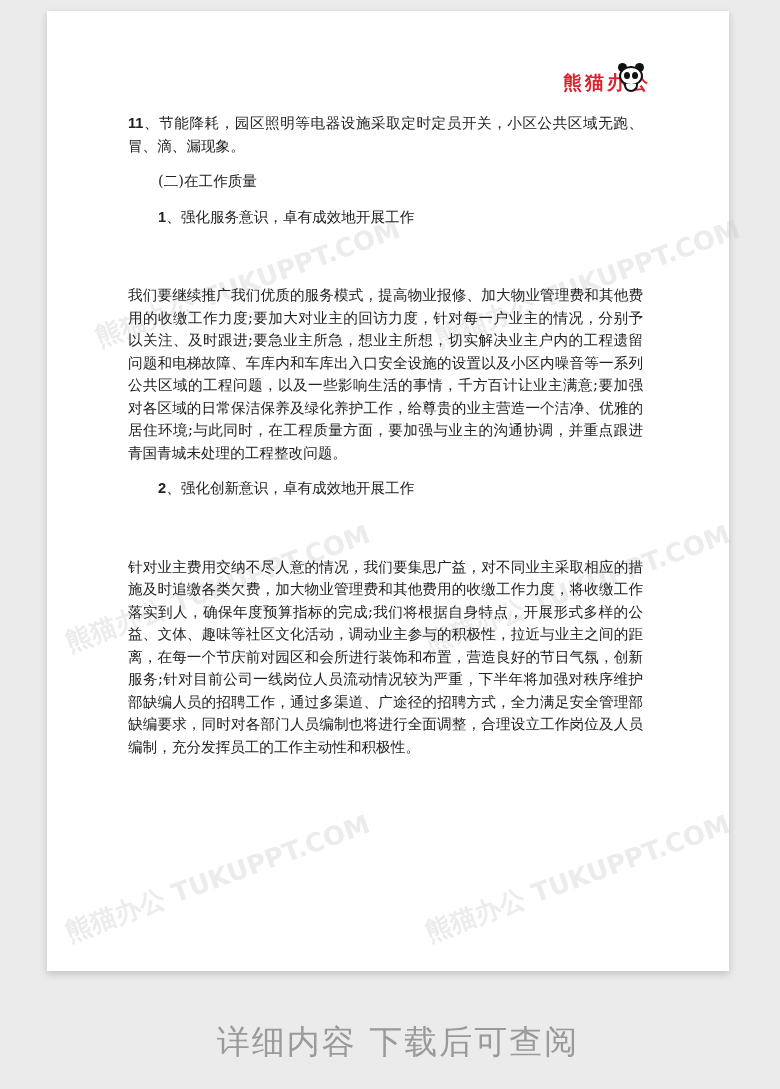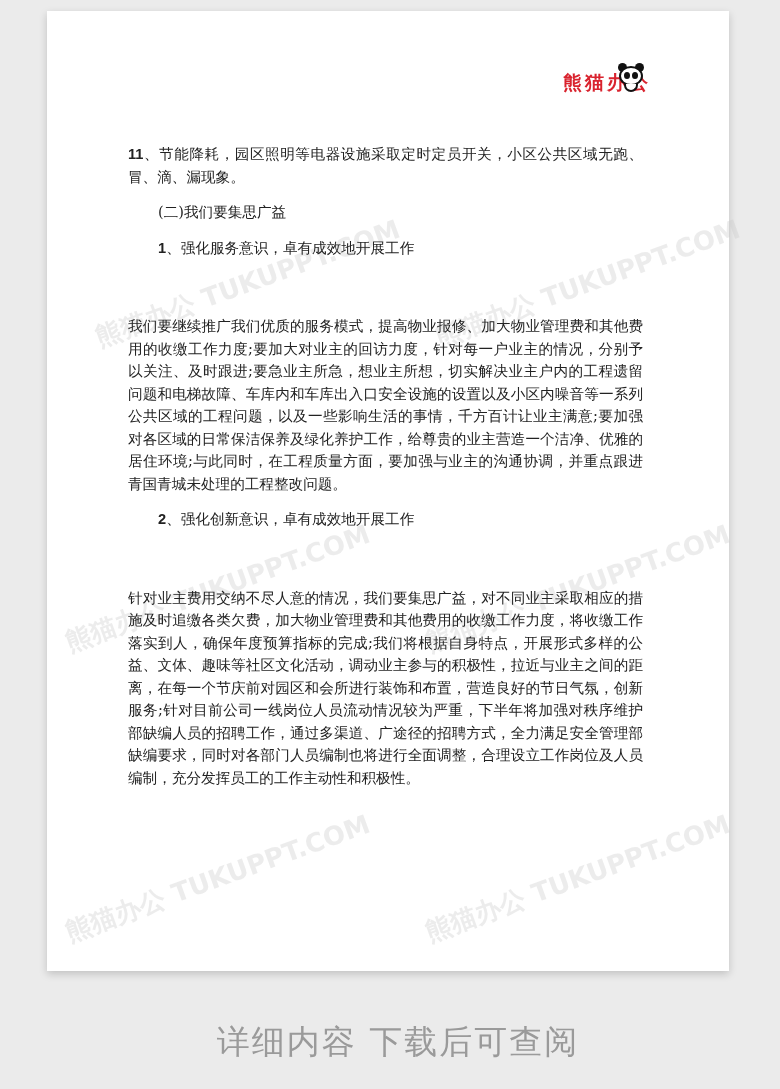--- a/index.html
+++ b/index.html
@@ -37,21 +37,20 @@
     font-family: "DejaVu Sans", "Liberation Sans", sans-serif;
     letter-spacing: 3px;
   }
   .content {
     position: absolute;
     left: 128px; top: 112px;
     width: 515px;
     color: #222;
     font-size: 14.6px;
     line-height: 22.5px;
-    margin-top: 31px;
   }
   .content p { margin: 0; }
   .num { font-family: "Liberation Sans", "DejaVu Sans", sans-serif; font-weight: bold; }
   .heading { padding-left: 30px; }
   .gap-s { height: 13px; }
   .gap-l { height: 28px; }
   .justify { text-align: justify; }
   .watermark {
     position: absolute;
     color: rgba(200,200,200,0.35);
@@ -94,21 +93,21 @@
   <div class="watermark" style="left:380px; top:255px;">熊猫办公 TUKUPPT.COM</div>
   <div class="watermark" style="left:10px; top:560px;">熊猫办公 TUKUPPT.COM</div>
   <div class="watermark" style="left:370px; top:560px;">熊猫办公 TUKUPPT.COM</div>
   <div class="watermark" style="left:10px; top:850px;">熊猫办公 TUKUPPT.COM</div>
   <div class="watermark" style="left:370px; top:850px;">熊猫办公 TUKUPPT.COM</div>
 </div>
 
 <div class="content">
   <p class="justify"><span class="num">11</span><span>、节能降耗，园区照明等电器设施采取定时定员开关，小区公共区域无跑、冒、滴、漏现象。</span></p>
   <div class="gap-s"></div>
-  <p class="heading">(二)我们要集思广益</p>
+  <p class="heading">(二)在工作质量</p>
   <div class="gap-s"></div>
   <p class="heading"><span class="num">1</span><span>、强化服务意识，卓有成效地开展工作</span></p>
   <div class="gap-l"></div>
   <div class="gap-l"></div>
   <p class="justify">我们要继续推广我们优质的服务模式，提高物业报修、加大物业管理费和其他费用的收缴工作力度;要加大对业主的回访力度，针对每一户业主的情况，分别予以关注、及时跟进;要急业主所急，想业主所想，切实解决业主户内的工程遗留问题和电梯故障、车库内和车库出入口安全设施的设置以及小区内噪音等一系列公共区域的工程问题，以及一些影响生活的事情，千方百计让业主满意;要加强对各区域的日常保洁保养及绿化养护工作，给尊贵的业主营造一个洁净、优雅的居住环境;与此同时，在工程质量方面，要加强与业主的沟通协调，并重点跟进青国青城未处理的工程整改问题。</p>
   <div class="gap-s"></div>
   <p class="heading"><span class="num">2</span><span>、强化创新意识，卓有成效地开展工作</span></p>
   <div class="gap-l"></div>
   <div class="gap-l"></div>
   <p class="justify">针对业主费用交纳不尽人意的情况，我们要集思广益，对不同业主采取相应的措施及时追缴各类欠费，加大物业管理费和其他费用的收缴工作力度，将收缴工作落实到人，确保年度预算指标的完成;我们将根据自身特点，开展形式多样的公益、文体、趣味等社区文化活动，调动业主参与的积极性，拉近与业主之间的距离，在每一个节庆前对园区和会所进行装饰和布置，营造良好的节日气氛，创新服务;针对目前公司一线岗位人员流动情况较为严重，下半年将加强对秩序维护部缺编人员的招聘工作，通过多渠道、广途径的招聘方式，全力满足安全管理部缺编要求，同时对各部门人员编制也将进行全面调整，合理设立工作岗位及人员编制，充分发挥员工的工作主动性和积极性。</p>

